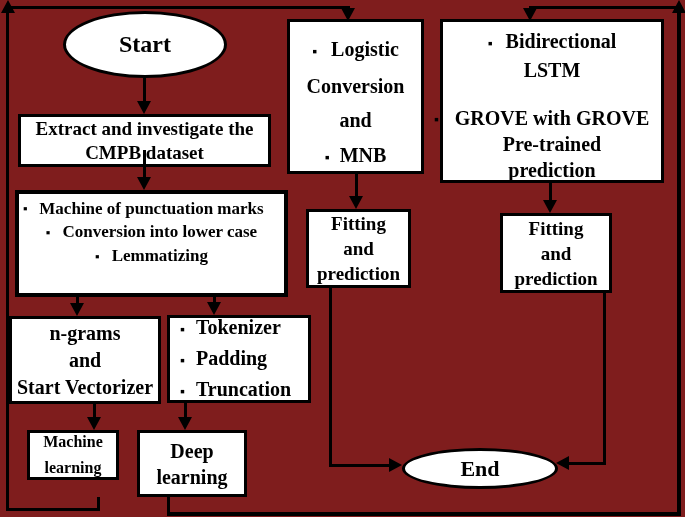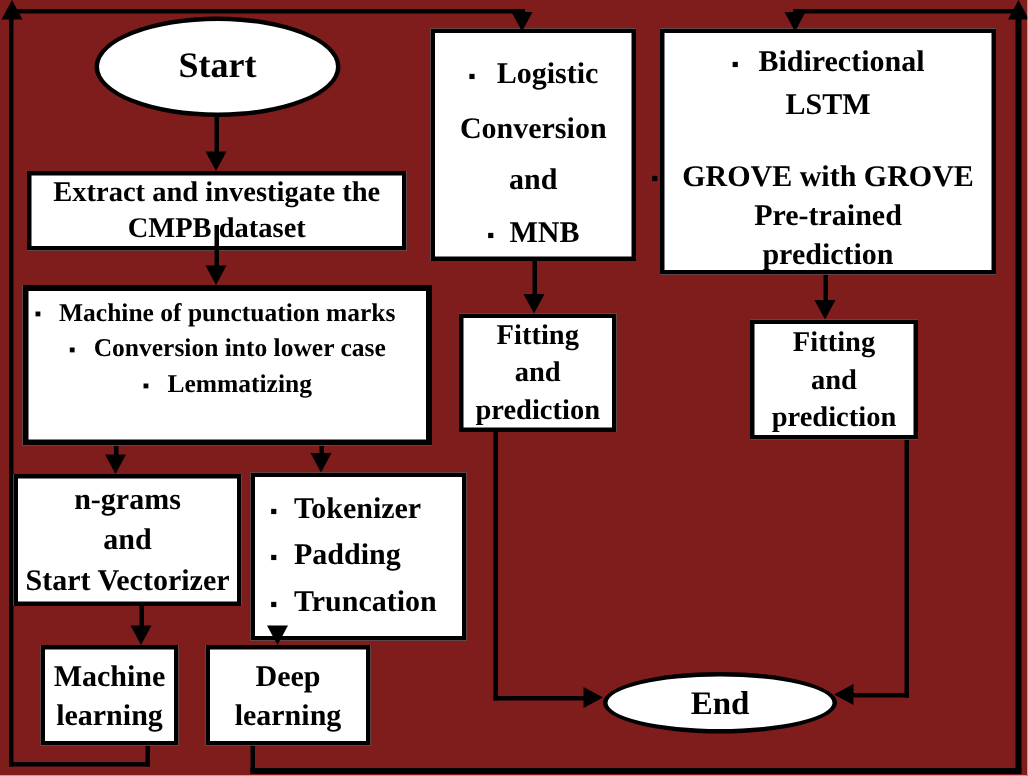--- a/index.html
+++ b/index.html
@@ -97,27 +97,27 @@
       <span class="bullet" style="margin-right:12px;font-size:13px;">▪</span><span>Lemmatizing</span>
     </div>
   </div>
 
   <div class="box" style="left:9px;top:316px;width:152px;height:88px;font-size:20px;line-height:27px;">
     <div class="row">n-grams</div>
     <div class="row">and</div>
     <div class="row">Start Vectorizer</div>
   </div>
 
-  <div class="box" style="left:167px;top:315px;width:144px;height:112px;font-size:20px;line-height:28px;align-items:flex-start;padding-left:10px;text-align:left;">
+  <div class="box" style="left:167px;top:315px;width:144px;height:88px;font-size:20px;line-height:28px;align-items:flex-start;padding-left:10px;text-align:left;">
     <div class="row"><span class="bullet" style="margin-right:11px;font-size:14px;">▪</span><span>Tokenizer</span></div>
     <div class="row"><span class="bullet" style="margin-right:11px;font-size:14px;">▪</span><span>Padding</span></div>
     <div class="row"><span class="bullet" style="margin-right:11px;font-size:14px;">▪</span><span>Truncation</span></div>
   </div>
 
-  <div class="box" style="left:27px;top:430px;width:92px;height:67px;font-size:20px;line-height:26px;">
+  <div class="box" style="left:27px;top:430px;width:92px;height:50px;font-size:16px;line-height:26px;">
     <div class="row">Machine</div>
     <div class="row">learning</div>
   </div>
 
   <div class="box" style="left:137px;top:430px;width:110px;height:67px;font-size:20px;line-height:26px;">
     <div class="row">Deep</div>
     <div class="row">learning</div>
   </div>
 
   <div class="box" style="left:287px;top:19px;width:137px;height:155px;font-size:20px;line-height:27px;justify-content:space-between;padding-top:14px;">

